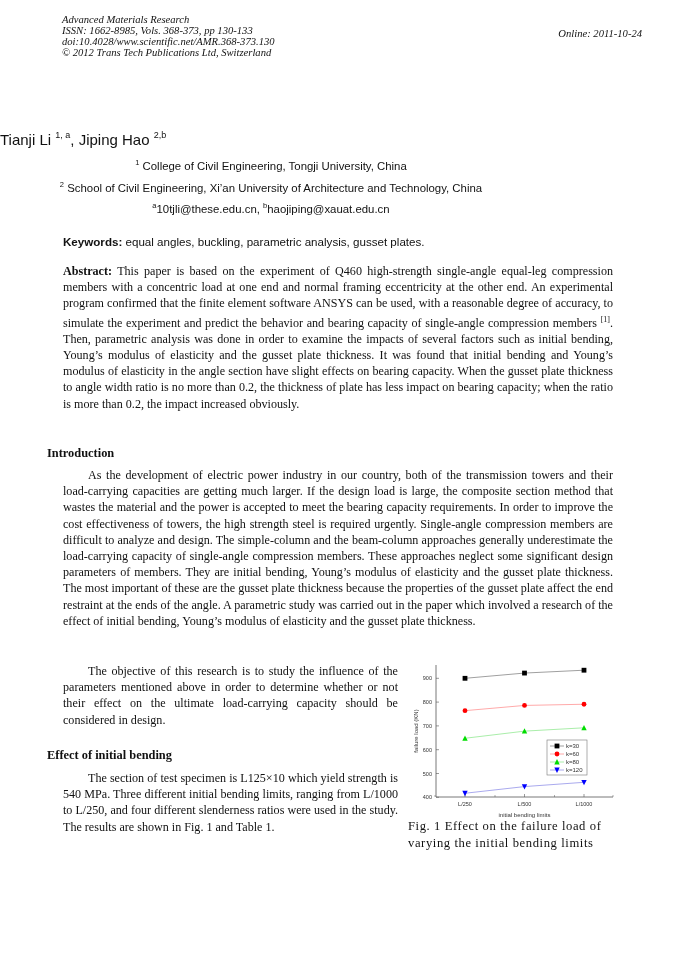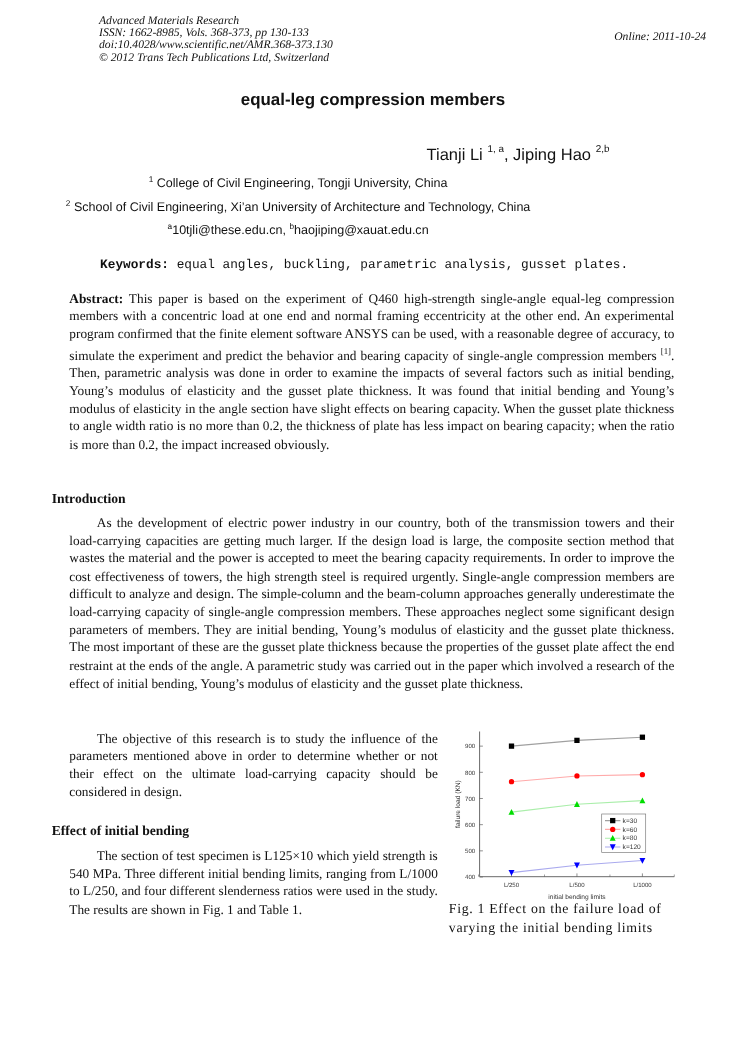--- a/index.html
+++ b/index.html
@@ -1,30 +1,30 @@
 <!DOCTYPE html>
 <html><head>
 <meta charset="utf-8">
 <style>
   html, body { margin: 0; padding: 0; }
   body {
     width: 678px; height: 959px; background: #ffffff; position: relative; overflow: hidden;
     font-family: "Liberation Serif", serif; color: #111;
   }
-  .hdr-left { position: absolute; left: 62px; top: 14px; font-style: italic; font-size: 10.6px; line-height: 11px; margin-left: 28px; }
+  .hdr-left { position: absolute; left: 62px; top: 14px; font-style: italic; font-size: 10.6px; line-height: 11px; }
   .hdr-right { position: absolute; right: 36px; top: 28px; font-style: italic; font-size: 10.6px; line-height: 11px; }
   .title { position: absolute; left: 40px; width: 598px; top: 81px; text-align: center;
     font-family: "Liberation Sans", sans-serif; font-weight: bold; font-size: 15.4px; line-height: 20px; }
-  .authors { position: absolute; left: 0; width: 554px; top: 130px; text-align: right;
+  .authors { position: absolute; left: 0; width: 554px; top: 130px; text-align: left;
     font-family: "Liberation Sans", sans-serif; font-size: 15px; }
   .authors sup { font-size: 9px; vertical-align: 7px; }
   .affil { position: absolute; left: 0; width: 542px; text-align: center;
     font-family: "Liberation Sans", sans-serif; font-size: 11.4px; }
   .affil sup { font-size: 7.5px; vertical-align: 5px; }
-  .keywords { position: absolute; left: 63px; top: 235px; font-family: Liberation Mono, monospace; font-size: 11.6px; margin-left: 28px; }
+  .keywords { position: absolute; left: 63px; top: 235px; font-family: Liberation Sans, sans-serif; font-size: 11.6px; }
   .keywords b { font-weight: bold; }
   .para { position: absolute; left: 63px; width: 550px; font-size: 12.1px; line-height: 16.2px; text-align: justify; }
   .para b { font-weight: bold; }
   .para sup { font-size: 8px; vertical-align: 5px; }
   .indent { text-indent: 25px; }
   .heading { position: absolute; left: 47px; font-weight: bold; font-size: 12.4px; }
   .narrow { width: 335px; }
   .caption { position: absolute; left: 408px; top: 818px; width: 210px; font-size: 12.6px; line-height: 17px; letter-spacing: 0.6px; }
   #chart { position: absolute; left: 405px; top: 660px; }
   .tick-txt { font-family: "Liberation Sans", sans-serif; font-size: 5.5px; fill: #333; }
@@ -36,21 +36,20 @@
 
 <div class="hdr-left">
   <div>Advanced Materials Research</div>
   <div>ISSN: 1662-8985, Vols. 368-373, pp 130-133</div>
   <div>doi:10.4028/www.scientific.net/AMR.368-373.130</div>
   <div>© 2012 Trans Tech Publications Ltd, Switzerland</div>
 </div>
 <div class="hdr-right">Online: 2011-10-24</div>
 
 <div class="title">
-  <div>equal-leg compression members</div>
 </div>
 
 <div class="authors"><span>Tianji Li</span> <sup>1, a</sup><span>, Jiping Hao</span> <sup>2,b</sup></div>
 
 <div class="affil" style="top:158px"><sup>1</sup><span> College of Civil Engineering, Tongji University, China</span></div>
 <div class="affil" style="top:180px"><sup>2</sup><span> School of Civil Engineering, Xi’an University of Architecture and Technology, China</span></div>
 <div class="affil" style="top:201px"><sup>a</sup><span>10tjli@these.edu.cn, </span><sup>b</sup><span>haojiping@xauat.edu.cn</span></div>
 
 <div class="keywords"><b>Keywords:</b><span> equal angles, buckling, parametric analysis, gusset plates.</span></div>
 

